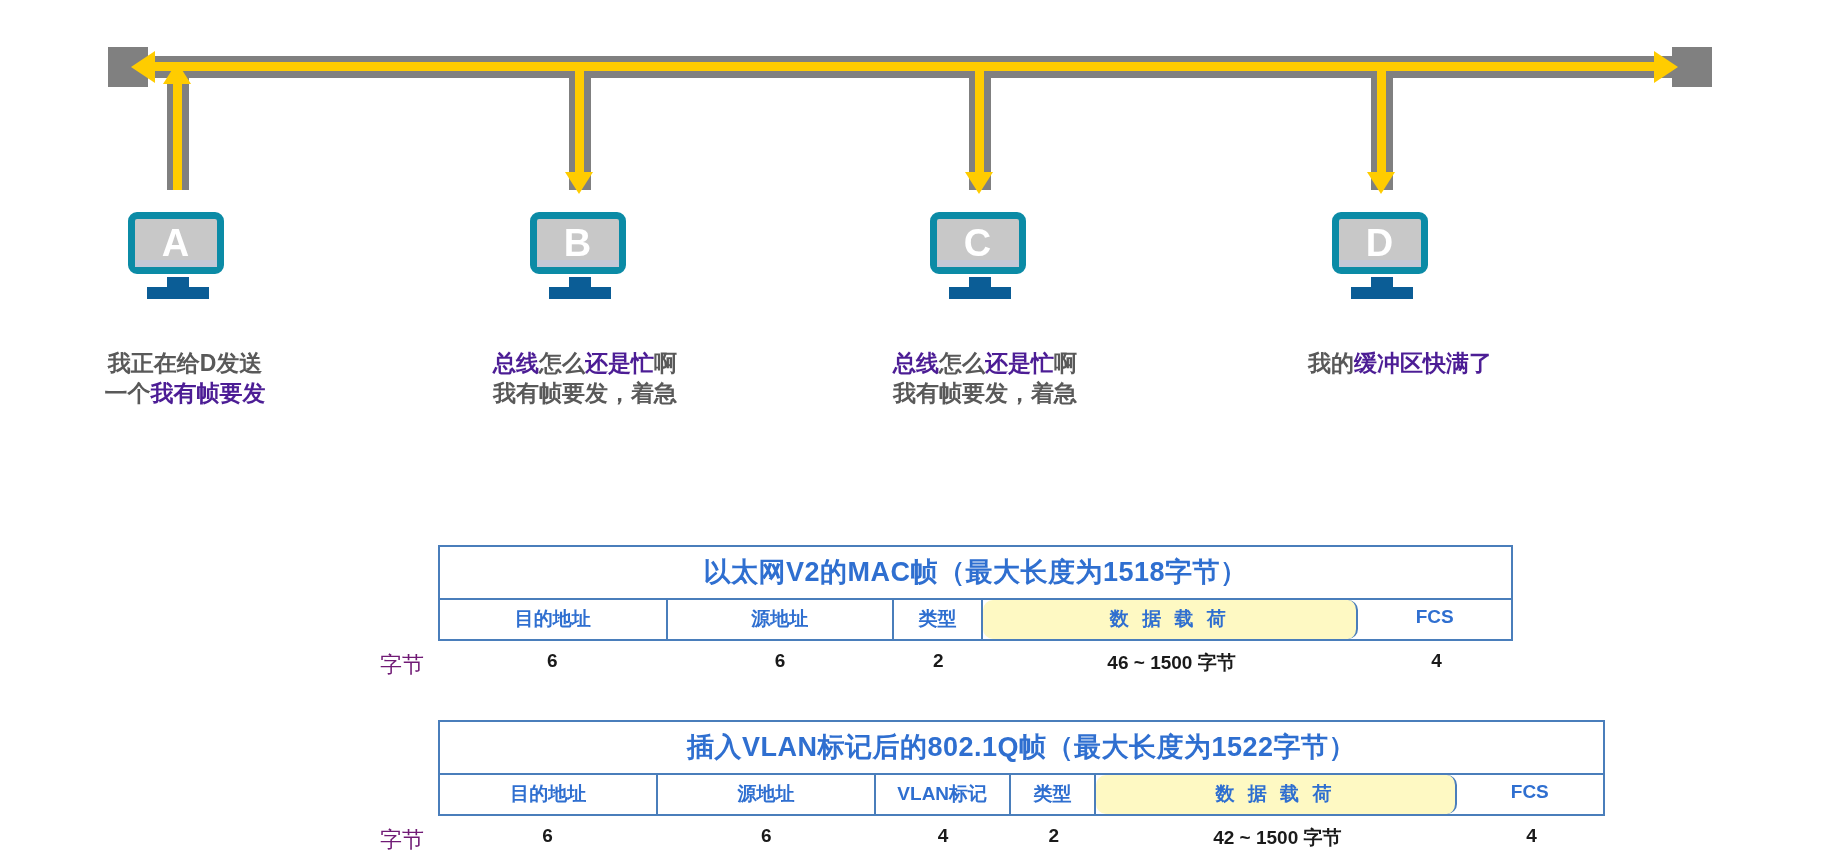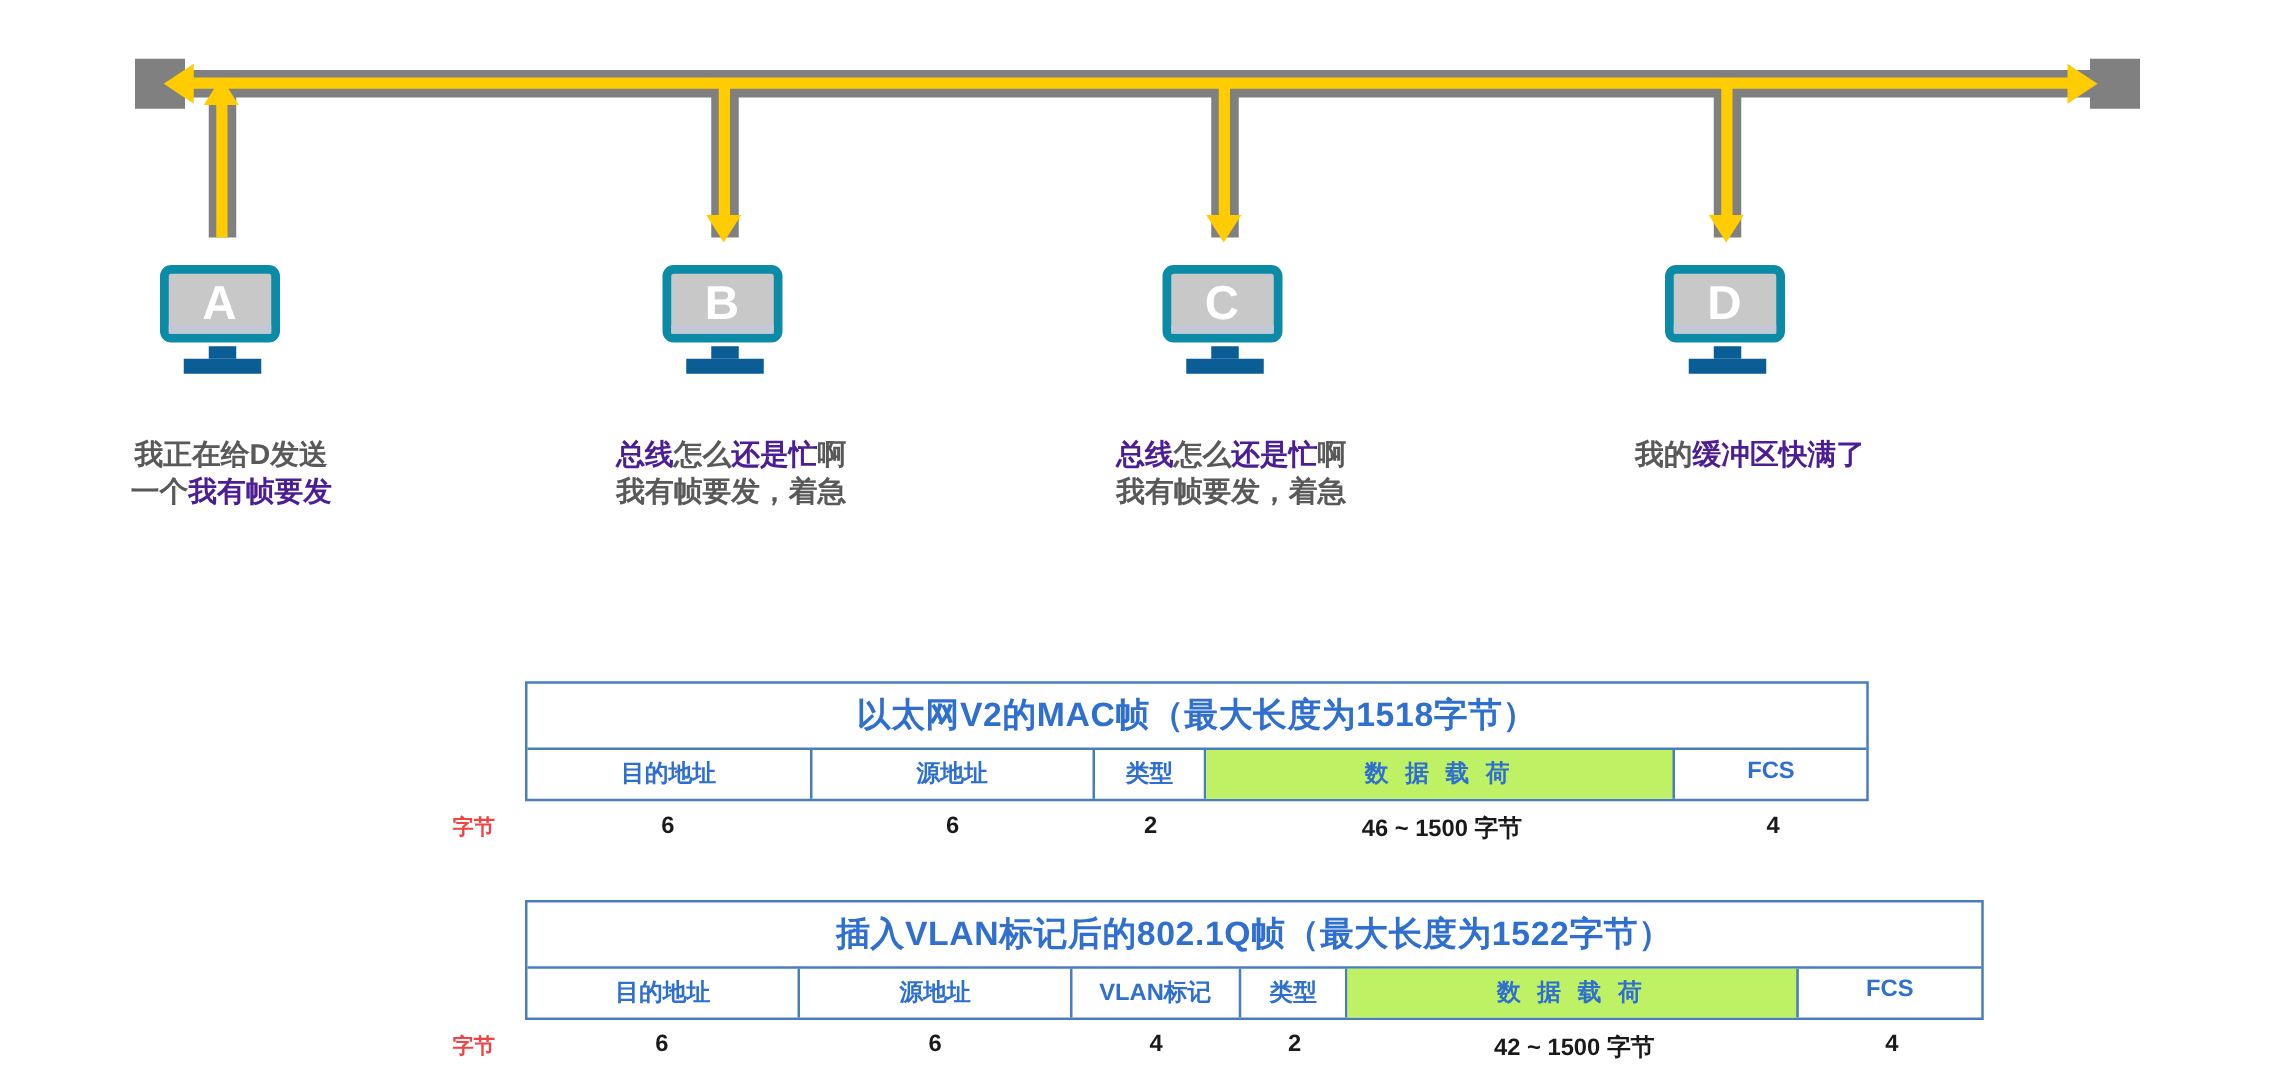--- a/index.html
+++ b/index.html
@@ -94,21 +94,21 @@
     font-weight:bold;
     font-size:23px;
     line-height:1.32;
     color:#595959;
     font-family:"Liberation Sans","DejaVu Sans",sans-serif;
     white-space:nowrap;
   }
   .speech .hi{color:#4c1d95;}
 
   
-  .frame-wrap{position:absolute;}
+  .frame-wrap{position:absolute;margin-left:18px;}
   .frame-tbl{
     border:2px solid #4a7ebb;
     box-sizing:border-box;
   }
   .frame-title{
     color:#2f6fd0;font-weight:bold;font-size:27px;
     text-align:center;
     padding:7px 0 8px 0;
     border-bottom:2px solid #4a7ebb;
     letter-spacing:0.5px;
@@ -118,34 +118,34 @@
     border-right:2px solid #4a7ebb;
     box-sizing:border-box;
     color:#2f6fd0;
     font-weight:bold;
     font-size:19px;
     text-align:center;
     padding:6px 0 7px 0;
     white-space:nowrap;
   }
   .cell:last-child{border-right:none;}
-  .cell.payload{background:#bef264;letter-spacing:4px;}
+  .cell.payload{background:#fef9c3;letter-spacing:4px;border-radius:10px;}
   .bytes-row{display:flex;position:relative;}
   .bytes-cell{
     box-sizing:border-box;
     text-align:center;
     font-size:19px;
     font-weight:bold;
     color:#1a1a1a;
     padding-top:9px;
     white-space:nowrap;
   }
   .bytes-label{
     position:absolute;
-    font-size:17px;font-weight:bold;color:#ef4444;
+    font-size:22px;font-weight:normal;color:#701a75;
     padding-top:9px;
     white-space:nowrap;
   }
 </style>
 </head>
 <body>
 
 <div class="stage">
 
   <div>

